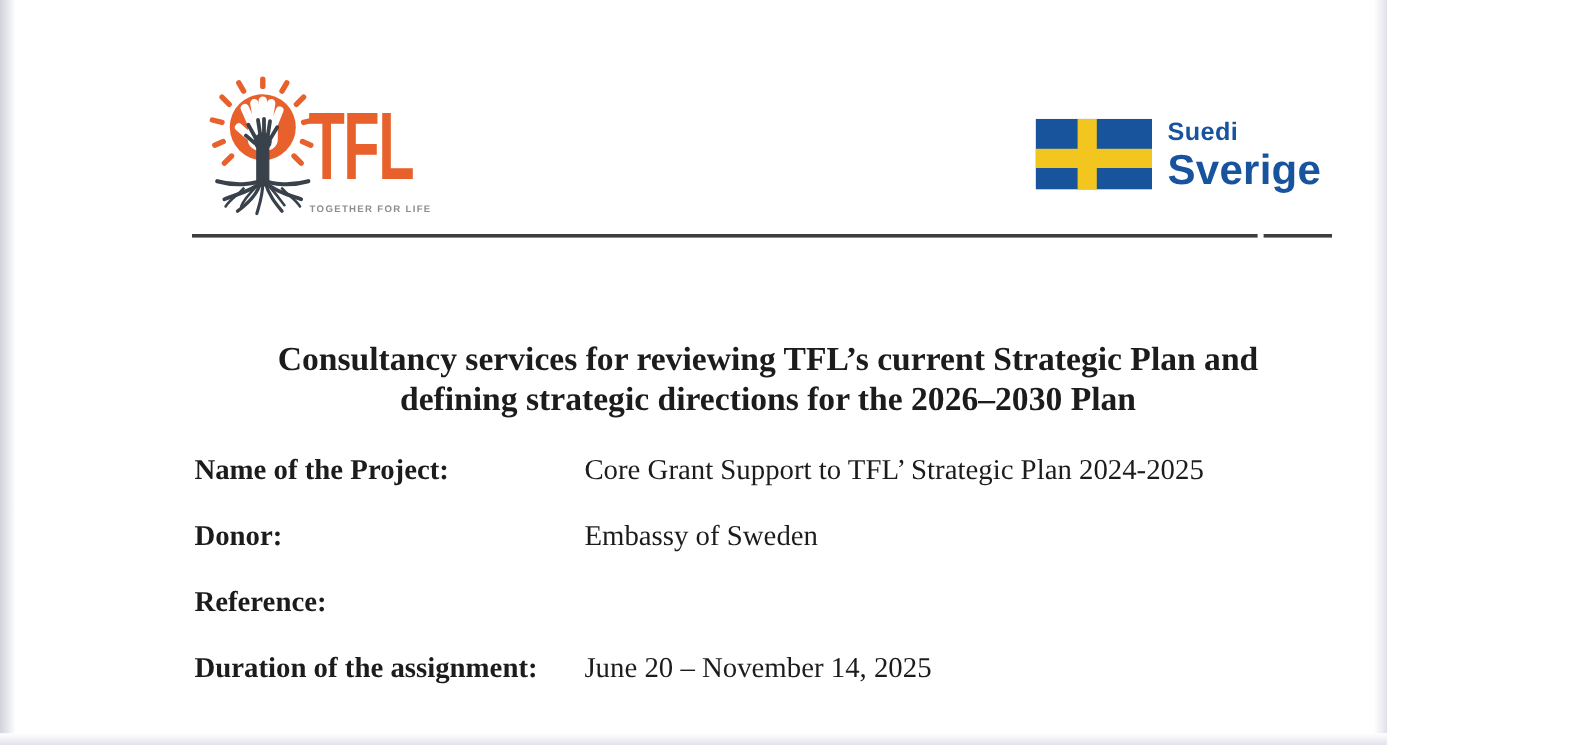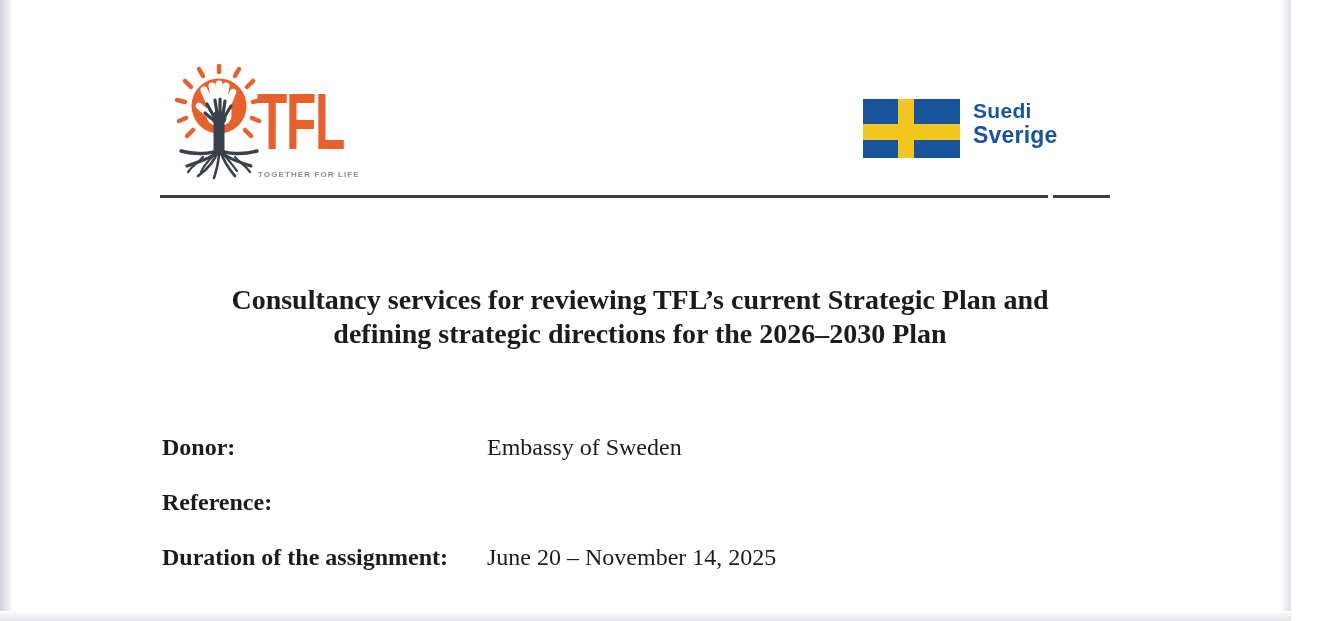--- a/index.html
+++ b/index.html
@@ -1,19 +1,19 @@
 <!DOCTYPE html>
 <html><head>
 <meta charset="utf-8">
 <style>
   * { margin:0; padding:0; box-sizing:border-box; }
   html,body { background:#ffffff; }
   .photo {
     position:relative;
-    width:1291px; height:621px;
+    width:1156px; height:621px;
     background:#ffffff;
     overflow:hidden;
     font-family:"Liberation Serif", serif;
     color:#1c1c1c;
   }
   
   .edge-left  { position:absolute; left:0; top:0; bottom:0; width:13px;
                 background:linear-gradient(to right,#d2d2db 0%,#e9e9ef 55%,#ffffff 100%); }
   .edge-right { position:absolute; right:0; top:0; bottom:0; width:11px;
                 background:linear-gradient(to left,#dfdfe7 0%,#f3f3f7 60%,#ffffff 100%); }
@@ -38,21 +38,21 @@
     color:#8e8e8c; white-space:nowrap;margin-top:23px;
   }
 
   
   .sweden-logo { position:absolute; left:863px; top:96px; width:250px; height:75px; }
   .sweden-flag { position:absolute; left:0; top:3px; }
   .sweden-text { position:absolute; left:110px; top:0;
                  font-family:"Liberation Sans", sans-serif; color:#18539E; }
   .sweden-line1 { position:absolute; left:0; top:3px; font-size:21px; font-weight:700;
                   line-height:1.1; letter-spacing:0.3px; white-space:nowrap; }
-  .sweden-line2 { position:absolute; left:0; top:27px; font-size:23px; font-weight:700;
+  .sweden-line2 { position:absolute; left:0; top:27px; font-size:35px; font-weight:700;
                   line-height:1.1; letter-spacing:0.2px; white-space:nowrap; }
 
   
   .rule-seg { position:absolute; top:195px; height:3px; background:#3e3e3e; }
   .rule-a { left:160px; width:888px; }
   .rule-b { left:1053px; width:57px; }
 
   .doc-heading {
     position:absolute; left:160px; top:221px; width:950px;
     text-align:center; font-weight:700; font-size:30px;
@@ -152,20 +152,24 @@
 
   <div class="rule-seg rule-a"></div>
   <div class="rule-seg rule-b"></div>
 
 
   <div class="doc-title">
     <div>Consultancy services for reviewing TFL’s current Strategic Plan and</div>
     <div>defining strategic directions for the 2026–2030 Plan</div>
   </div>
 
+  <div class="field-row row-0">
+    <span class="field-label">Name of the Project:</span>
+    <span class="field-value">Core Grant Support to TFL’ Strategic Plan 2024-2025</span>
+  </div>
   <div class="field-row row-1">
     <span class="field-label">Donor:</span>
     <span class="field-value">Embassy of Sweden</span>
   </div>
   <div class="field-row row-2">
     <span class="field-label">Reference:</span>
   </div>
   <div class="field-row row-3">
     <span class="field-label">Duration of the assignment:</span>
     <span class="field-value">June 20 – November 14, 2025</span>

